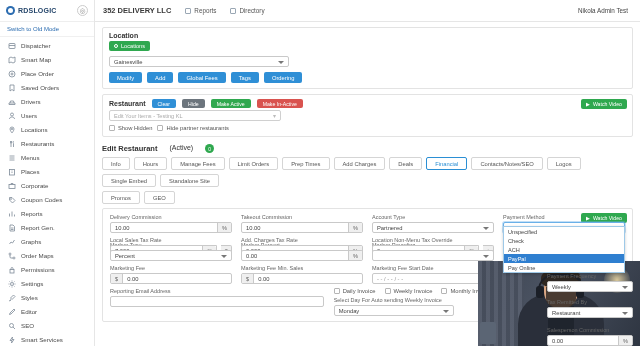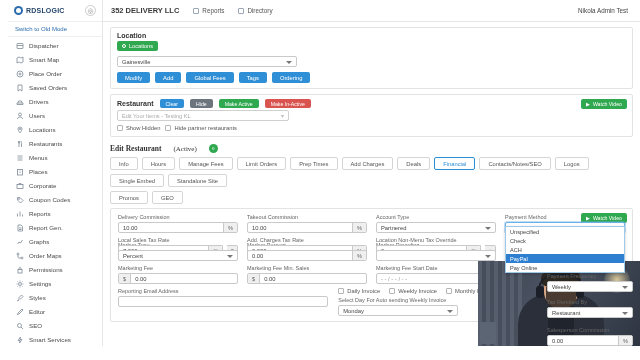--- a/index.html
+++ b/index.html
@@ -2,21 +2,21 @@
 <html><head>
 <meta charset="utf-8">
 <style>
   * { box-sizing: border-box; }
   html, body { margin:0; padding:0; }
   body {
     width:640px; height:360px; overflow:hidden;
     font-family:"Liberation Sans", sans-serif;
     font-size:6px; color:#333; background:#fff;
   }
-  .app { display:flex; width:640px; height:346px;padding-left:8px; }
+  .app { display:flex; width:640px; height:346px; }
 
   
   .sidebar {
     width:95px; background:#fff; border-right:1px solid #e6e6e6;
     display:flex; flex-direction:column; flex:0 0 95px;
   }
   .brand {
     height:22px; display:flex; align-items:center; padding:0 6px;
     border-bottom:1px solid #eee; justify-content:space-between;
   }
@@ -104,21 +104,21 @@
 
   .search-line { display:flex; align-items:center; gap:4px; padding:0 6px 4px 6px;}
   .search-box {
     border:1px solid #d0d0d0; border-radius:2px; height:11px; width:172px;
     font-size:5.6px; color:#aaa; display:flex; align-items:center; padding:0 4px;
     justify-content:space-between;
   }
   .sb-x { color:#bbb; font-size:6px;}
 
   
-  .edit-head { display:flex; align-items:flex-end; gap:12px; padding:2px 0 4px 0;font-family:Liberation Serif, serif;}
+  .edit-head { display:flex; align-items:flex-start; gap:12px; padding:2px 0 4px 0;}
   .edit-title { font-size:7.5px; font-weight:bold; color:#333;}
   .badge-green {
     background:#2fa84f; color:#fff; border-radius:50%; width:9px; height:9px;
     font-size:5px; display:inline-flex; align-items:center; justify-content:center;
   }
 
   .tabs { display:flex; gap:4px; flex-wrap:wrap; padding-bottom:4px;}
   .tab {
     border:1px solid #d5d5d5; border-radius:2px; background:#fff;
     font-size:5.8px; color:#555; padding:2.5px 8px; cursor:pointer;

